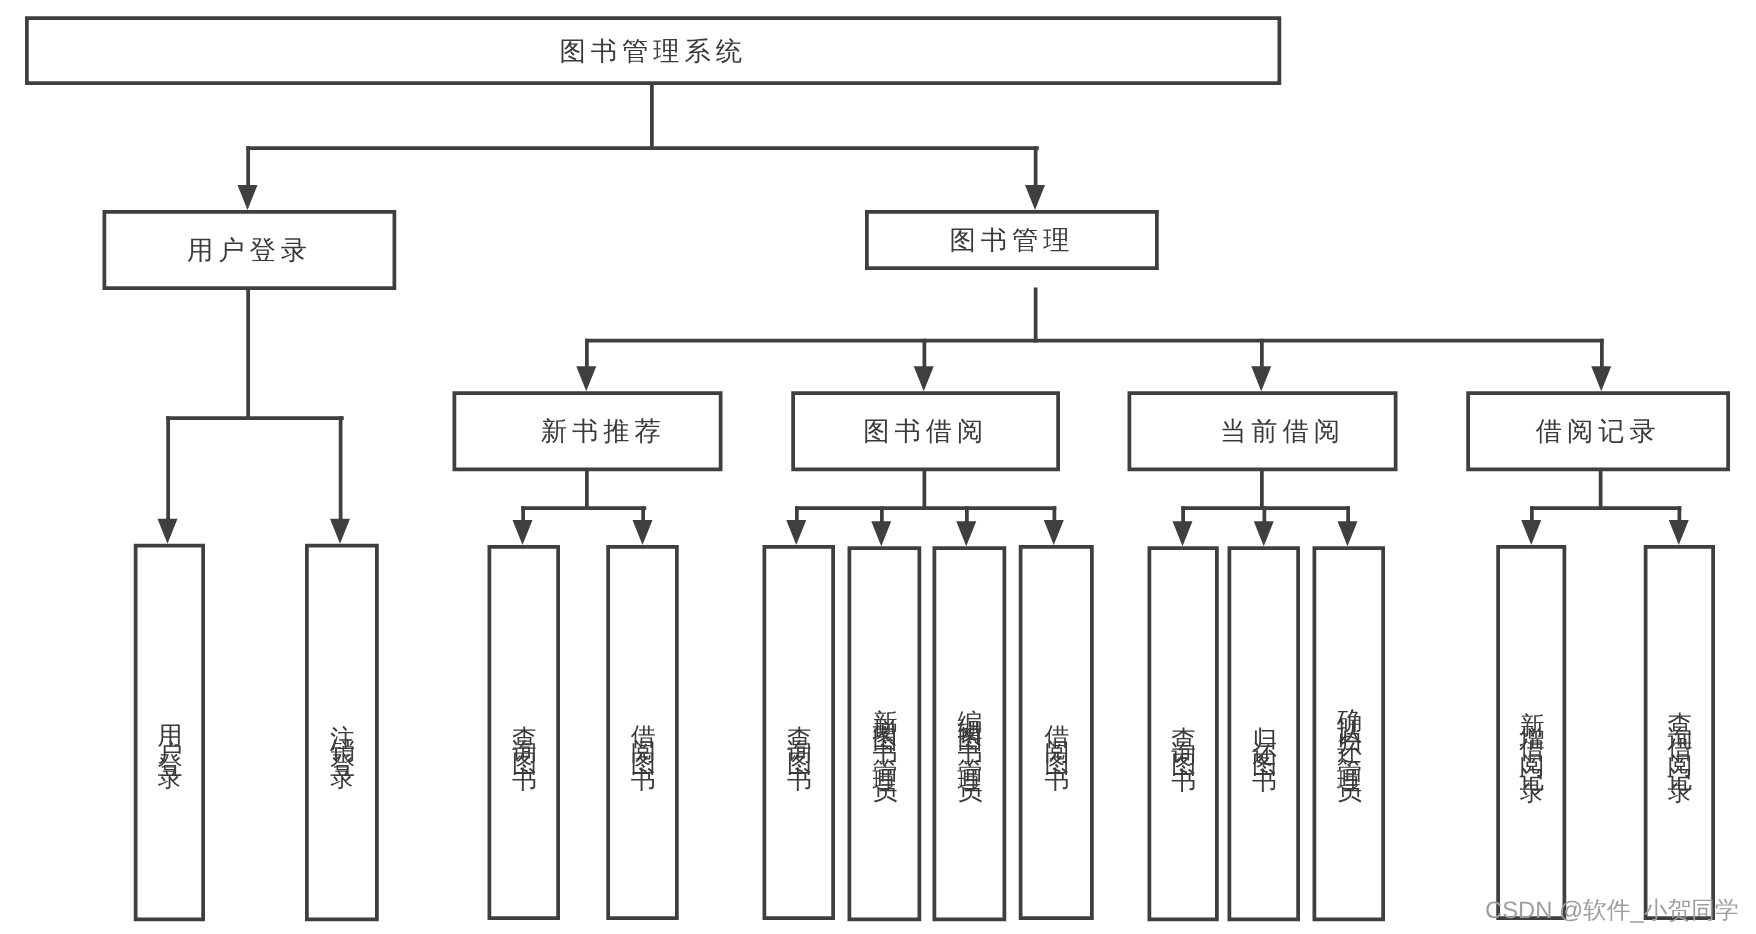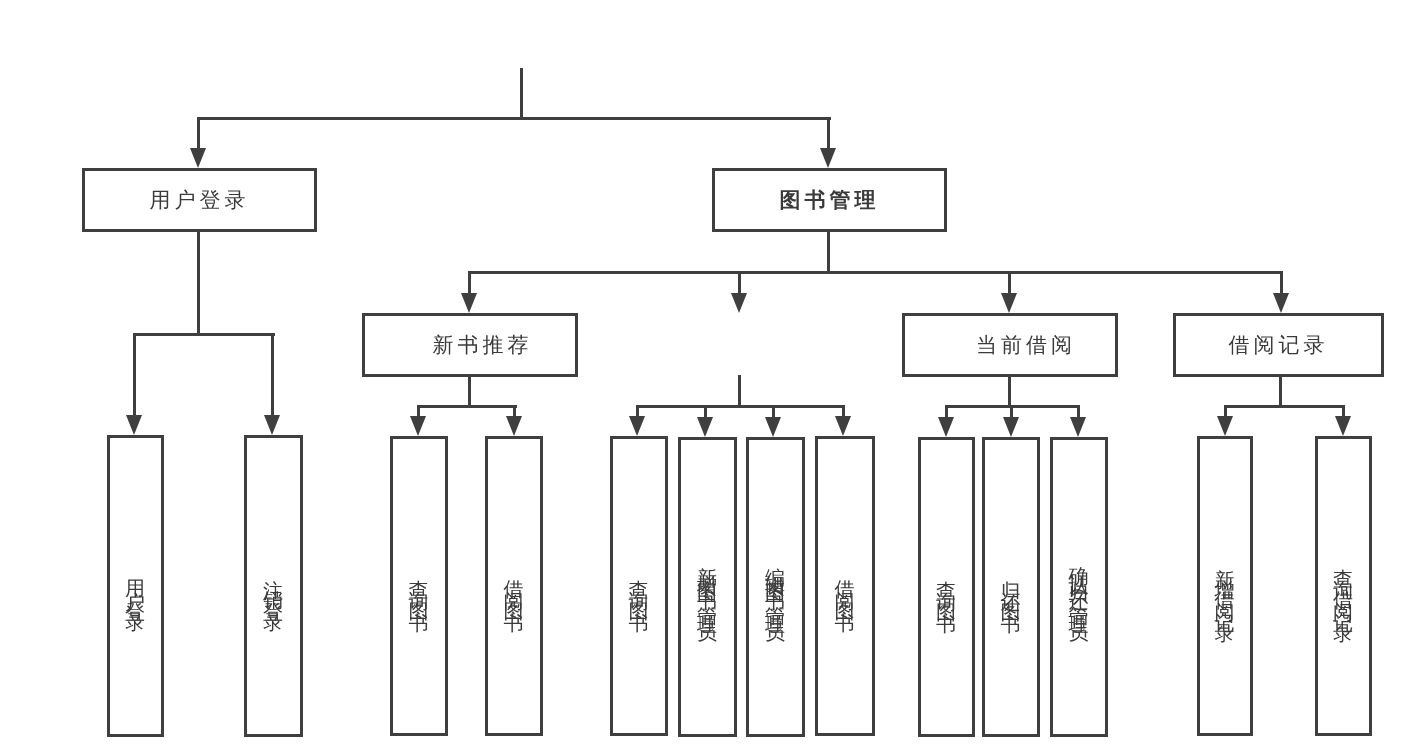--- a/index.html
+++ b/index.html
@@ -35,25 +35,27 @@
   .watermark{
     position:absolute;left:1188px;top:715px;
     font-size:19px;color:var(--wm);white-space:nowrap;z-index:5;
   }
 </style>
 </head>
 <body>
 
 <div id="canvas">
 
+  <div class="node h-node" style="left:20px;top:13px;width:1005px;height:55px;">图书管理系统</div>
 
   <div class="node h-node" style="left:82px;top:168px;width:235px;height:64px;">用户登录</div>
-  <div class="node h-node" style="left:712px;top:168px;width:235px;height:64px;font-weight:bold;">图书管理</div>
+  <div class="node h-node" style="left:692px;top:168px;width:235px;height:48px;">图书管理</div>
 
   <div class="node h-node" style="left:362px;top:313px;width:216px;height:64px;padding-left:25px;">新书推荐</div>
+  <div class="node h-node" style="left:633px;top:313px;width:215px;height:64px;">图书借阅</div>
   <div class="node h-node" style="left:902px;top:313px;width:216px;height:64px;padding-left:32px;">当前借阅</div>
   <div class="node h-node" style="left:1173px;top:313px;width:211px;height:64px;">借阅记录</div>
 
   <div class="node v-node" style="left:107px;top:435px;width:57px;height:302px;">用户登录</div>
   <div class="node v-node" style="left:244px;top:435px;width:59px;height:302px;">注销登录</div>
 
   <div class="node v-node" style="left:390px;top:436px;width:58px;height:300px;">查询图书</div>
   <div class="node v-node" style="left:485px;top:436px;width:58px;height:300px;">借阅图书</div>
 
   <div class="node v-node" style="left:610px;top:436px;width:58px;height:300px;">查询图书</div>
@@ -121,13 +123,14 @@
   <div class="ah" style="left:629px;top:416px;"></div>
   <div class="ah" style="left:697px;top:417px;"></div>
   <div class="ah" style="left:765px;top:417px;"></div>
   <div class="ah" style="left:835px;top:416px;"></div>
   <div class="ah" style="left:938px;top:417px;"></div>
   <div class="ah" style="left:1003px;top:417px;"></div>
   <div class="ah" style="left:1070px;top:417px;"></div>
   <div class="ah" style="left:1217px;top:416px;"></div>
   <div class="ah" style="left:1335px;top:416px;"></div>
 
+  <div class="watermark">CSDN @软件_小贺同学</div>
 </div>
 
 </body></html>

